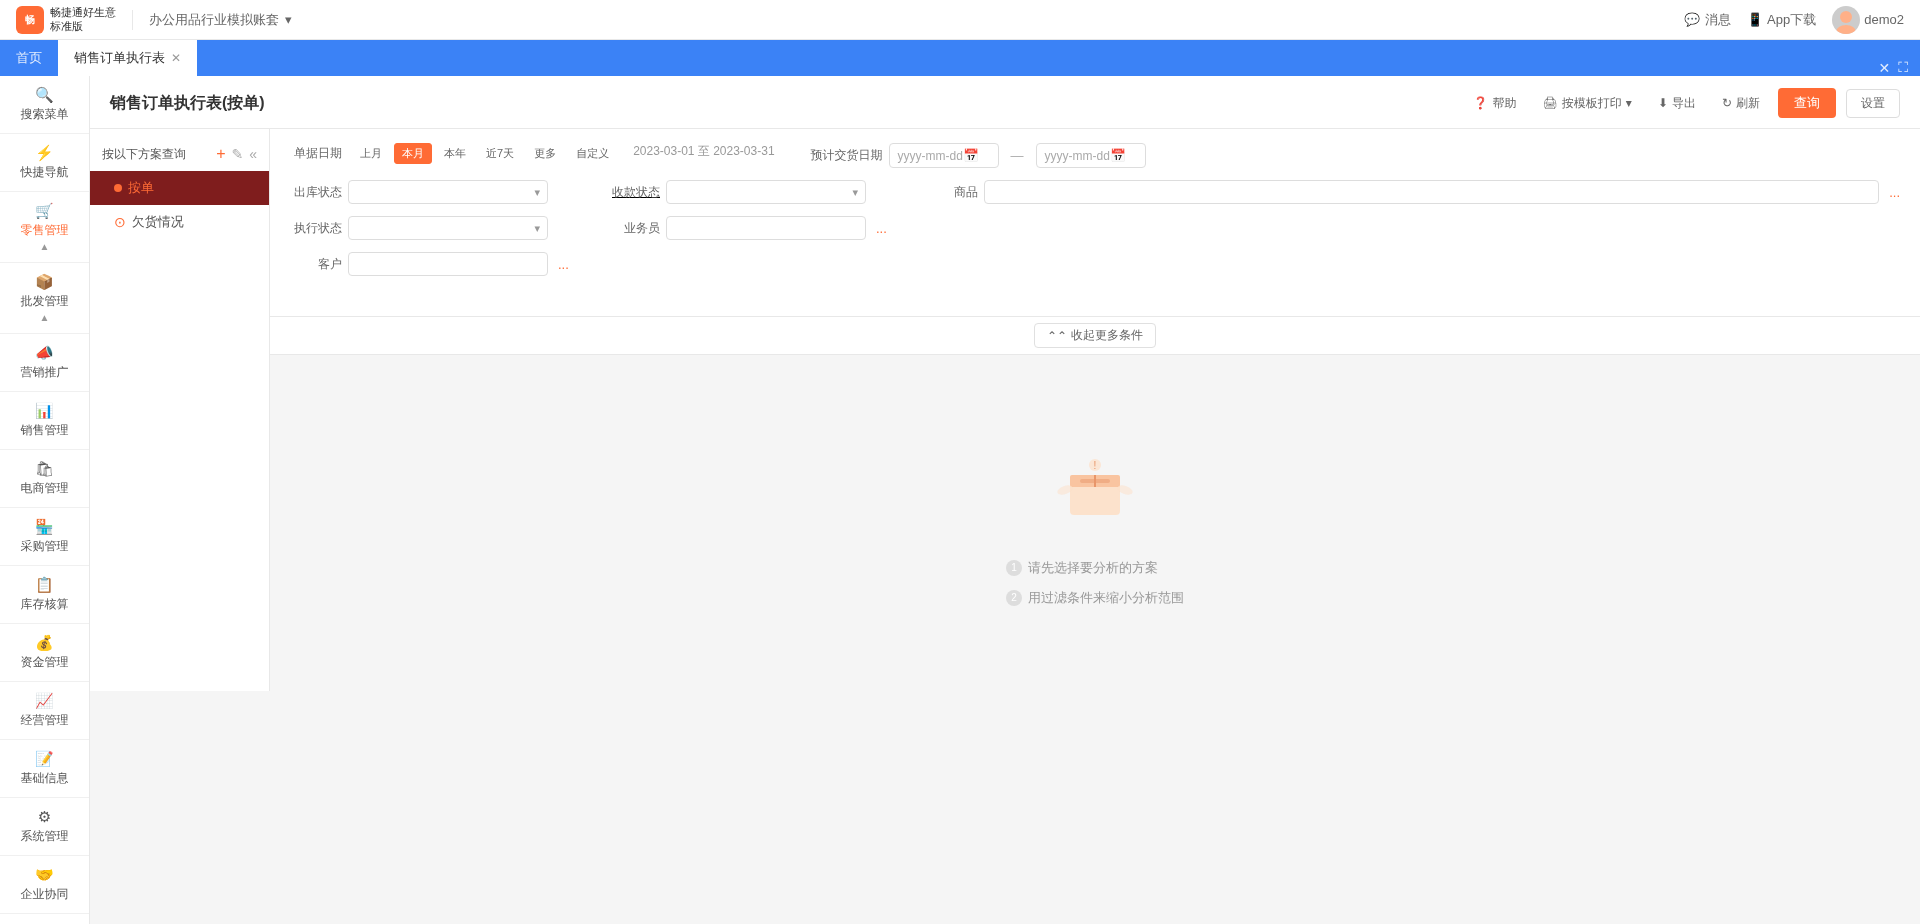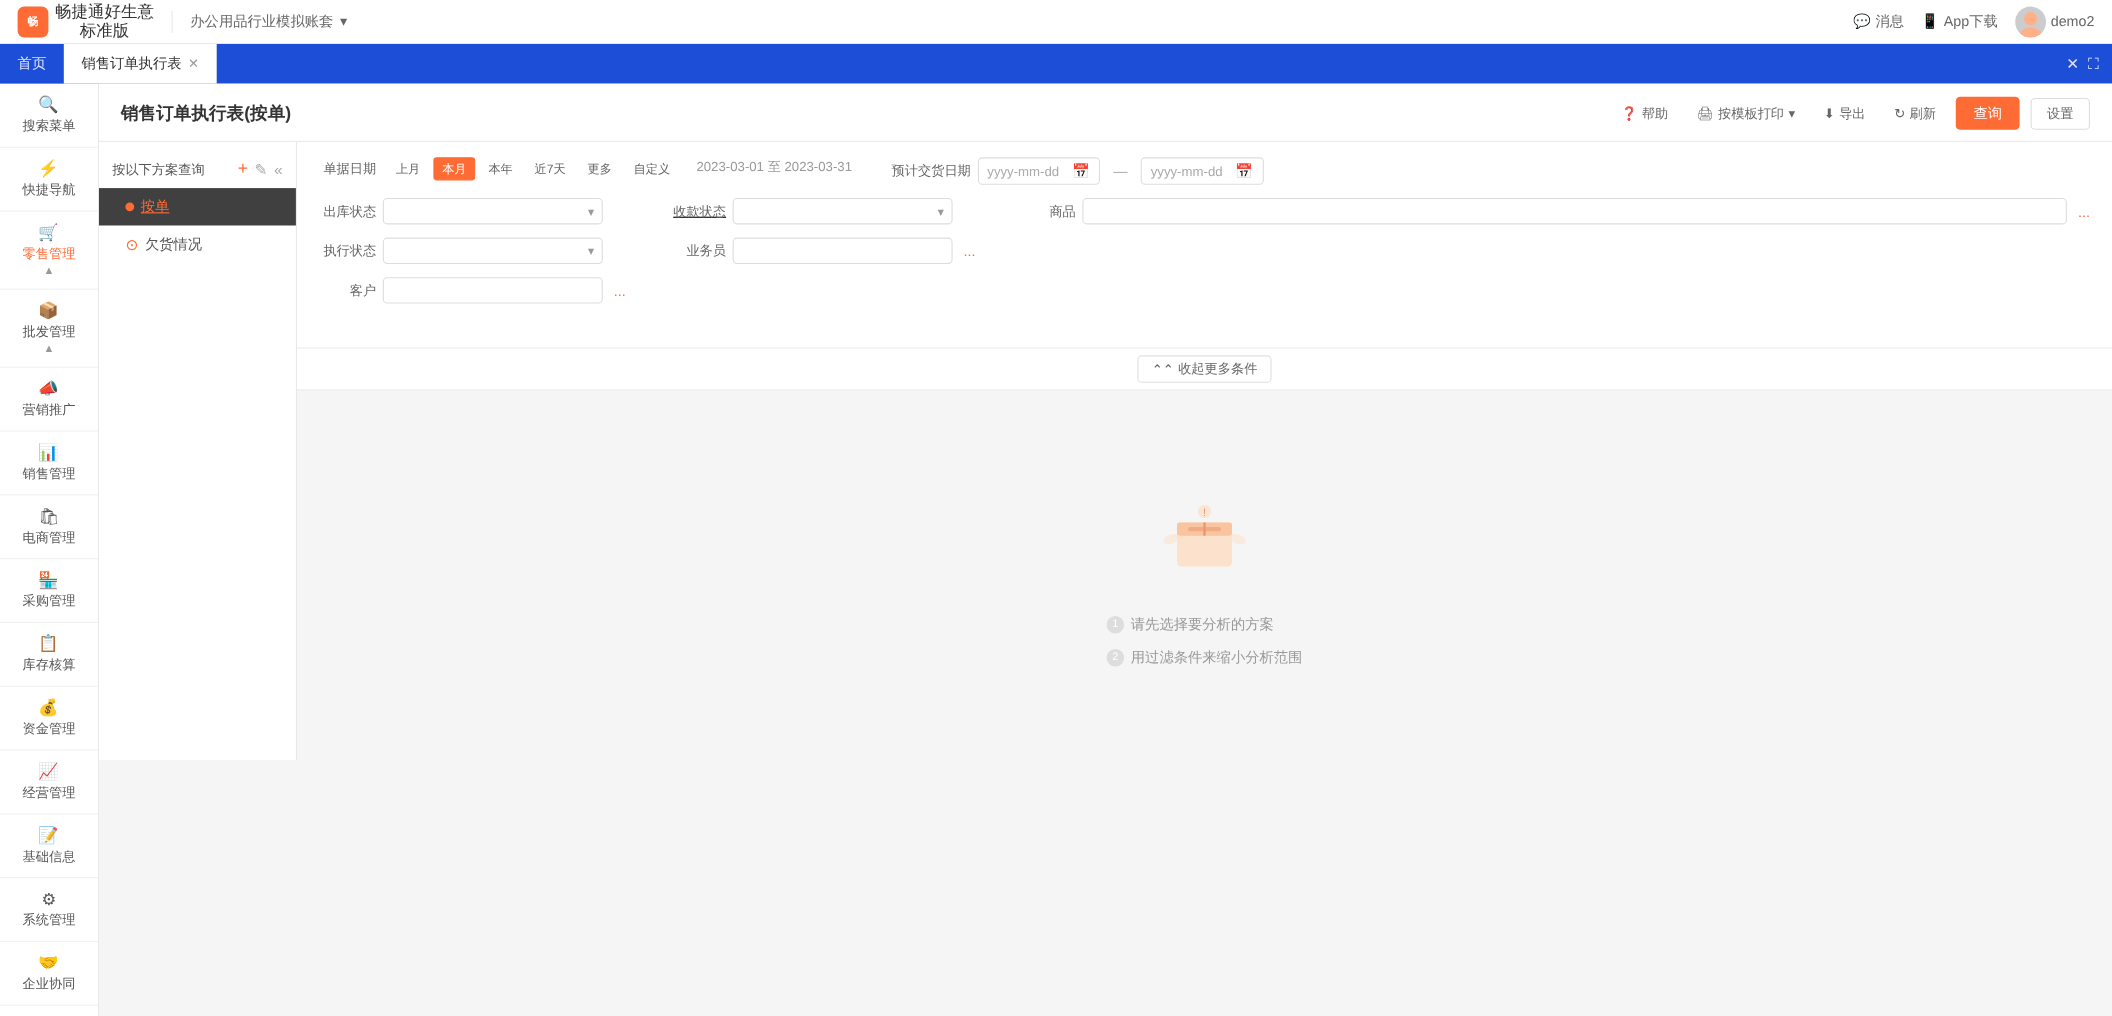--- a/index.html
+++ b/index.html
@@ -12,32 +12,32 @@
       display: flex;
       align-items: center;
       padding: 0 16px;
       border-bottom: 1px solid #e8e8e8;
       justify-content: space-between;
       flex-shrink: 0;
     }
     .top-bar-left { display: flex; align-items: center; gap: 8px; }
     .logo-box { display: flex; align-items: center; gap: 6px; }
     .logo-icon { width: 28px; height: 28px; background: #ff6b35; border-radius: 6px; display: flex; align-items: center; justify-content: center; color: white; font-size: 10px; font-weight: bold; }
-    .logo-text { font-size: 15px; color: #333; line-height: 1.2; text-align: center; }
+    .logo-text { font-size: 11px; color: #333; line-height: 1.2; }
     .top-bar-center { display: flex; align-items: center; gap: 6px; color: #666; font-size: 13px; }
     .top-bar-right { display: flex; align-items: center; gap: 16px; color: #666; font-size: 13px; }
     .top-bar-right .icon-item { display: flex; align-items: center; gap: 4px; cursor: pointer; }
     .avatar { width: 28px; height: 28px; border-radius: 50%; background: #ccc; overflow: hidden; display: flex; align-items: center; justify-content: center; }
 
     
     .tab-bar {
       height: 36px;
-      background: #1d4ed8;
-      display: flex;
-      align-items: center;
+      background: #3b82f6;
+      display: flex;
+      align-items: flex-end;
       padding: 0 0;
       flex-shrink: 0;
     }
     .tab-item {
       height: 36px;
       padding: 0 16px;
       display: flex;
       align-items: center;
       gap: 6px;
       cursor: pointer;
@@ -120,21 +120,21 @@
     .left-panel-actions span { cursor: pointer; color: #ff6b35; font-size: 14px; }
     .left-panel-item {
       padding: 8px 12px 8px 24px;
       display: flex;
       align-items: center;
       gap: 6px;
       cursor: pointer;
       color: #555;
       font-size: 13px;
     }
-    .left-panel-item.active { background: #404040; color: #ff6b35; text-decoration: underline; }
+    .left-panel-item.active { background: #7f1d1d; color: #ff6b35; }
     .left-panel-item .item-dot { width: 8px; height: 8px; border-radius: 50%; background: #ff6b35; }
 
     
     .filter-section {
       background: #fff;
       padding: 14px 16px 28px;
       border-bottom: 1px solid #e8e8e8;
     }
     .filter-row { display: flex; align-items: flex-start; gap: 16px; margin-bottom: 12px; flex-wrap: wrap; }
     .filter-group { display: flex; align-items: center; gap: 6px; }
@@ -142,21 +142,21 @@
     .date-input {
       border: 1px solid #ddd;
       border-radius: 4px;
       padding: 4px 8px;
       font-size: 12px;
       color: #aaa;
       background: #fff;
       cursor: pointer;
       display: flex;
       align-items: center;
-      gap: 12px;
+      gap: 0;
       min-width: 110px;
     }
     .date-input .cal-icon { color: #ff6b35; font-size: 13px; }
     .date-sep { margin: 0 6px; color: #aaa; }
     .select-wrapper { position: relative; display: inline-flex; align-items: center; }
     .select-wrapper select { border: 1px solid #ddd; border-radius: 4px; padding: 4px 24px 4px 8px; font-size: 12px; color: #666; background: #fff; cursor: pointer; appearance: none; min-width: 170px; outline: none; }
     .select-wrapper::after { content: '▾'; position: absolute; right: 8px; color: #999; pointer-events: none; font-size: 11px; }
     .input-field { border: 1px solid #ddd; border-radius: 4px; padding: 4px 8px; font-size: 12px; min-width: 170px; outline: none; color: #666; }
     .more-btn { color: #ff6b35; cursor: pointer; font-size: 13px; padding: 4px 4px; }
 

